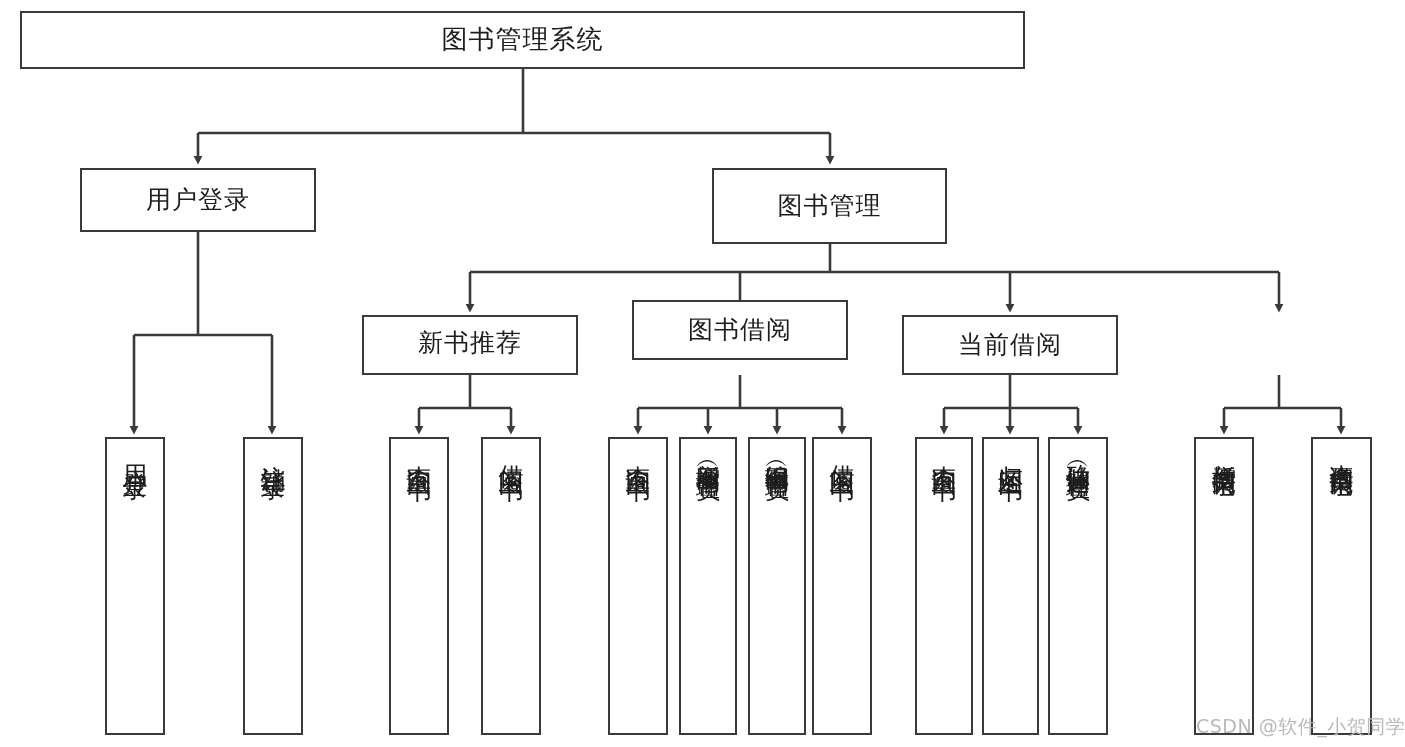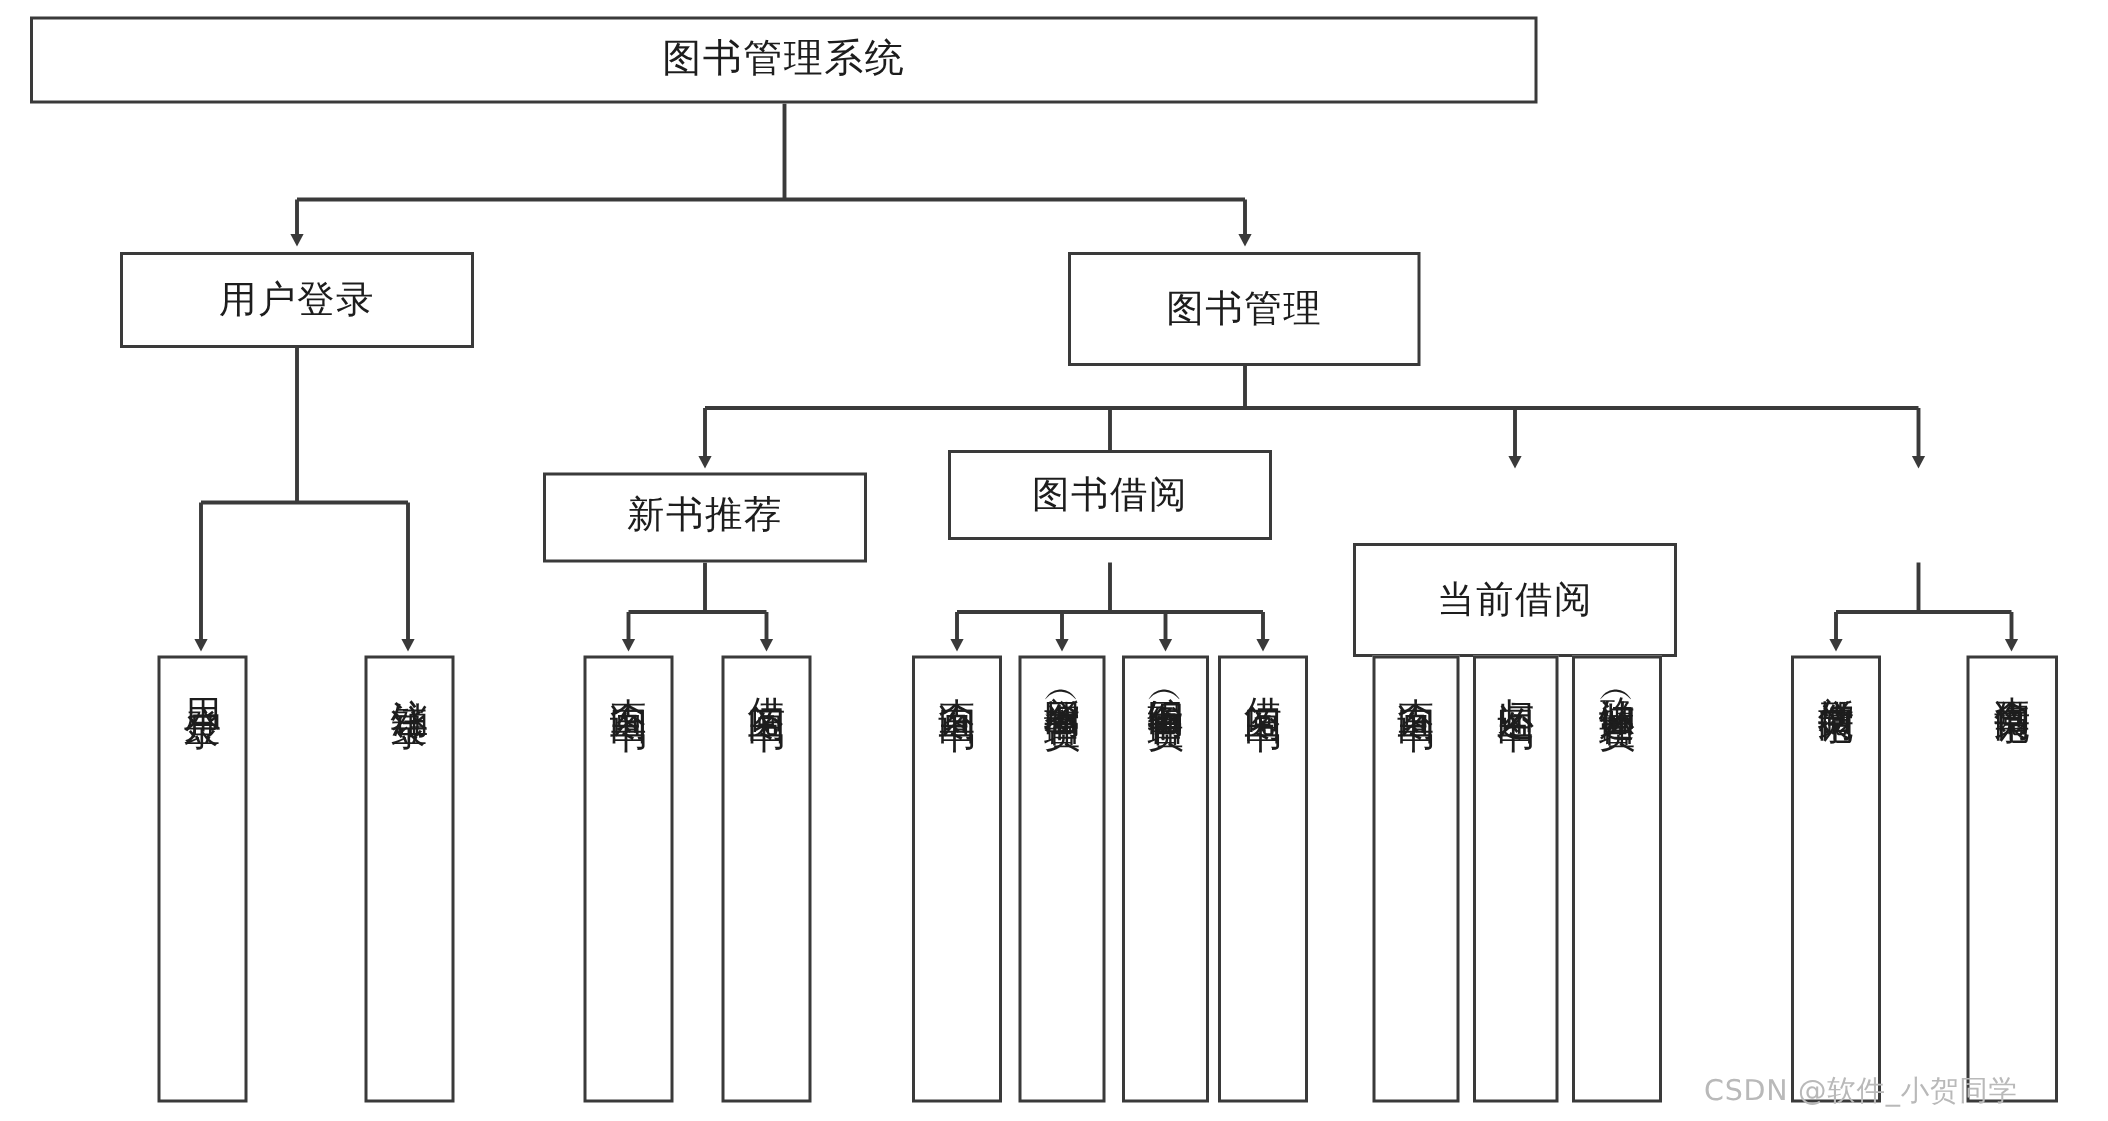--- a/index.html
+++ b/index.html
@@ -42,21 +42,21 @@
     text-orientation:upright;
     font-size:25px;
     line-height:1;
     letter-spacing:4px;
     margin:0 auto;
   }
   .v-node.tall .lbl{font-size:24px;letter-spacing:2px;}
   svg.links{position:absolute;left:0;top:0;width:1405px;height:747px;z-index:1;}
   .watermark{
     position:absolute;
-    left:1136px;top:714px;
+    left:1196px;top:714px;
     font-size:19px;
     color:#b9b9b9;
     letter-spacing:0.5px;
     z-index:5;
     white-space:nowrap;
     font-family:"DejaVu Sans","Liberation Sans",sans-serif;
   }
 </style>
 </head>
 <body>
@@ -124,21 +124,21 @@
   <div class="node h-node" style="left:712px;top:168px;width:235px;height:76px;align-items:center;">
     <span class="lbl">图书管理</span>
   </div>
 
   <div class="node h-node" style="left:362px;top:315px;width:216px;height:60px;font-family:Liberation Mono, monospace;">
     <span class="lbl">新书推荐</span>
   </div>
   <div class="node h-node" style="left:632px;top:300px;width:216px;height:60px;">
     <span class="lbl">图书借阅</span>
   </div>
-  <div class="node h-node" style="left:902px;top:315px;width:216px;height:76px;margin-top:47px;">
+  <div class="node h-node" style="left:902px;top:315px;width:216px;height:60px;">
     <span class="lbl">当前借阅</span>
   </div>
 
   <div class="node v-node" style="left:105px;top:437px;width:60px;height:298px;">
     <span class="lbl">用户登录</span>
   </div>
   <div class="node v-node" style="left:243px;top:437px;width:60px;height:298px;">
     <span class="lbl">注销登录</span>
   </div>
 

